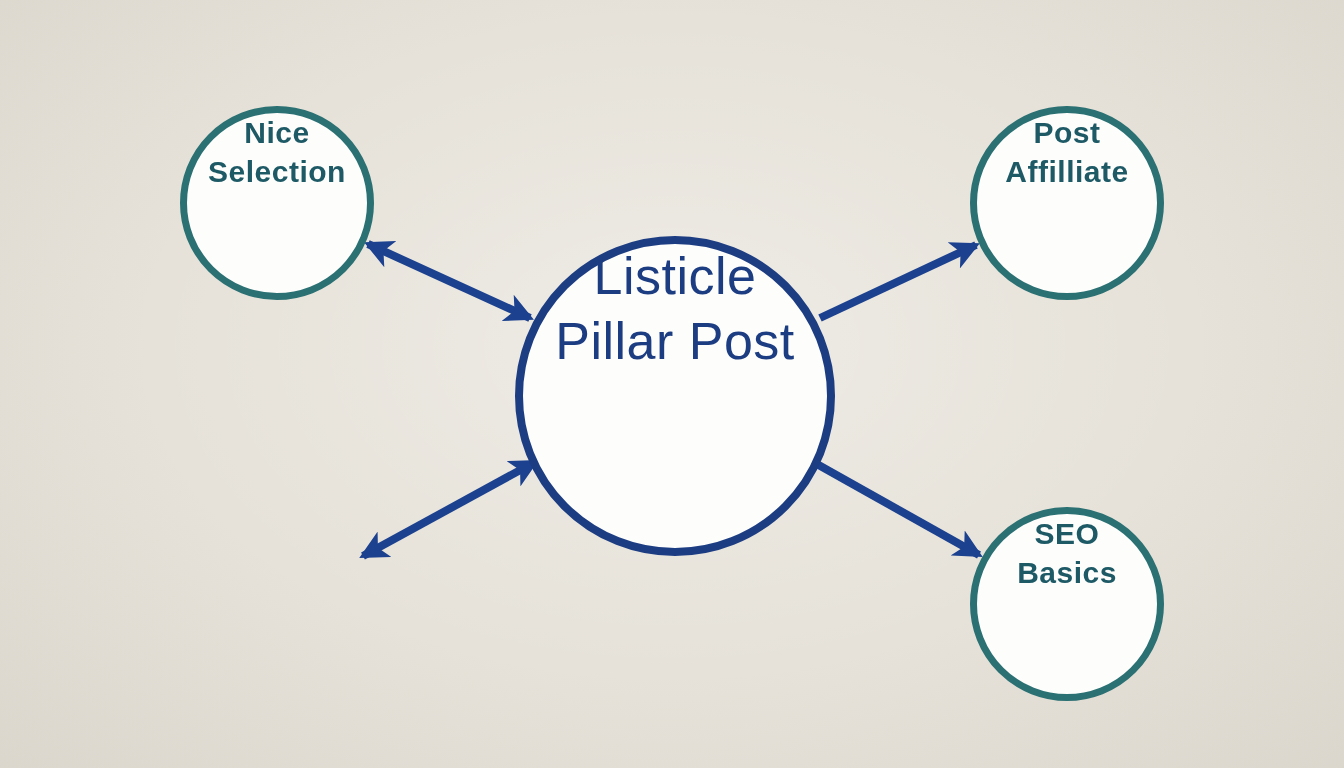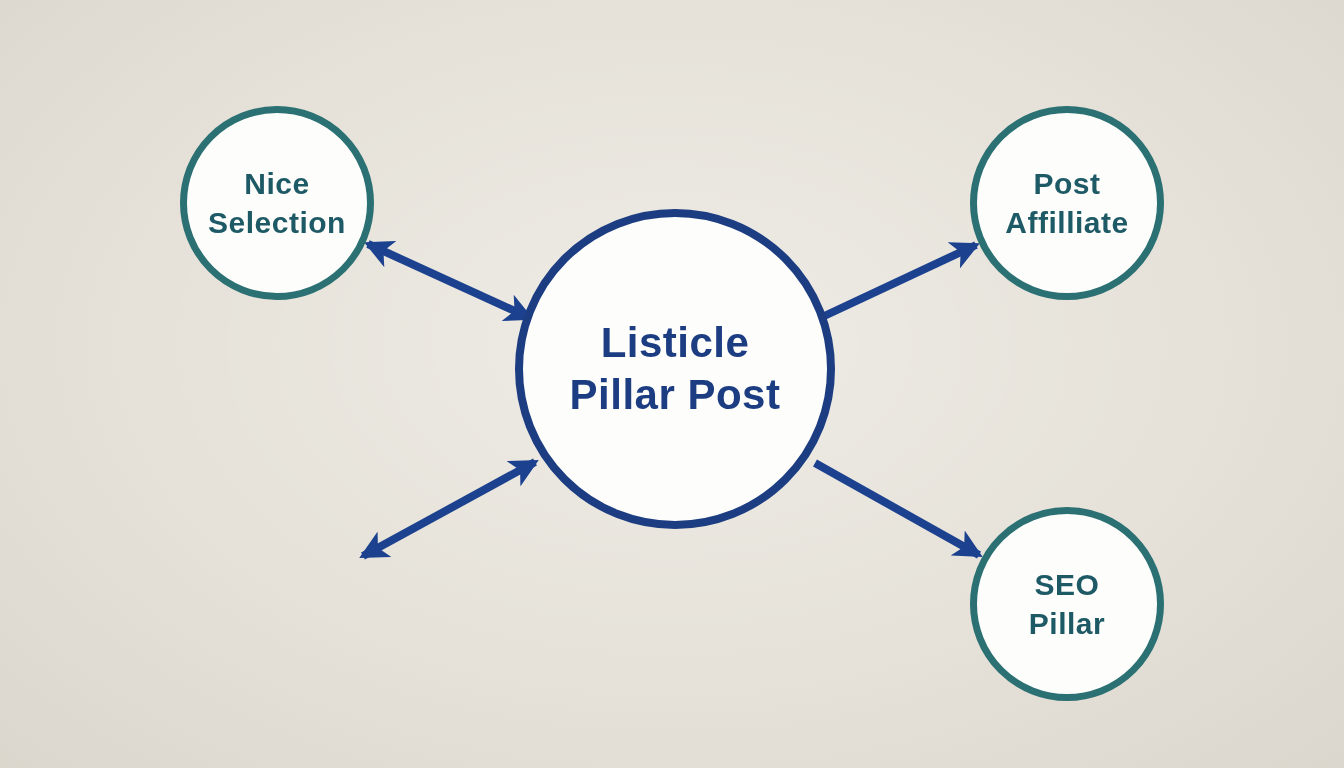--- a/index.html
+++ b/index.html
@@ -31,43 +31,43 @@
     stroke-width: 8;
   }
   marker path {
     fill: var(--arrow, #1c418f);
   }
   .node {
     position: absolute;
     border-radius: 50%;
     background: var(--node-fill, #fdfdfb);
     display: flex;
-    align-items: center;
+    align-items: flex-start;
     justify-content: center;
     text-align: center;
     box-sizing: border-box;
   }
   .satellite {
     width: 194px;
     height: 194px;
     border: 7px solid var(--satellite-border, #2b7073);
     color: var(--satellite-text, #1e5a66);
     font-size: 30px;
     font-weight: bold;
     line-height: 1.3;
   }
   .center-node {
     left: 515px;
-    top: 209px;
+    top: 236px;
     width: 320px;
     height: 320px;
     border: 8px solid var(--center-border, #1d3d82);
     color: var(--center-text, #1d3d82);
-    font-size: 42px;
-    font-weight: bold;
+    font-size: 52px;
+    font-weight: normal;
     line-height: 1.25;
   }
   .pos-tl { left: 180px; top: 106px; }
   .pos-tr { left: 970px; top: 106px; }
   .pos-bl { left: 178px; top: 508px; }
   .pos-br { left: 970px; top: 507px; }
   .node-label {
     white-space: pre-line;
     letter-spacing: 0.5px;
   }
@@ -103,16 +103,16 @@
   </div>
 
   <div class="node satellite pos-tr">
     <span class="node-label">Post
 Affilliate</span>
   </div>
 
 
   <div class="node satellite pos-br">
     <span class="node-label">SEO
-Pillar</span>
+Basics</span>
   </div>
 
 </div>
 
 </body></html>

